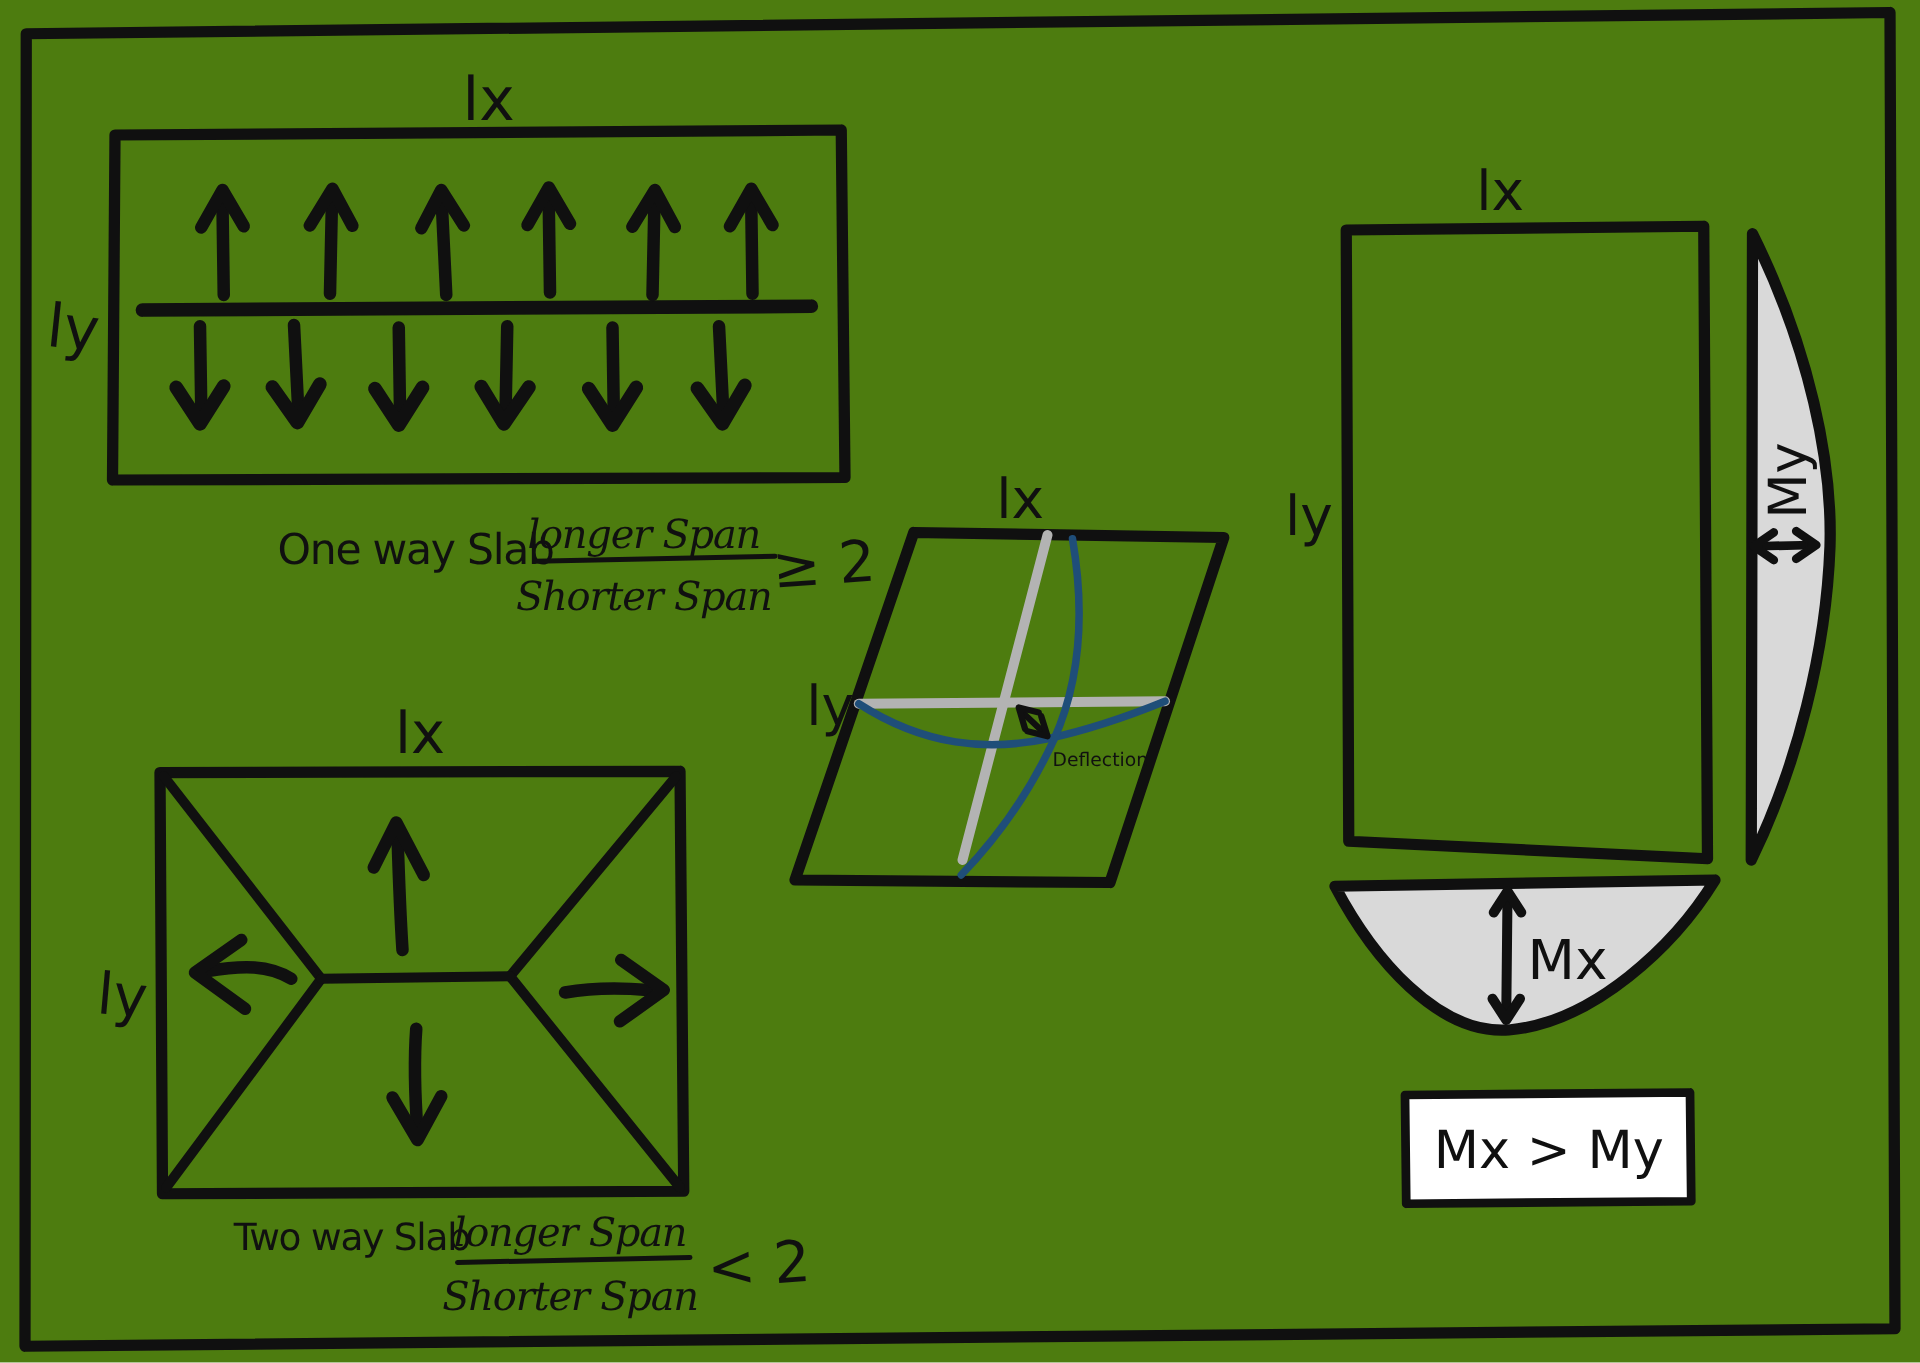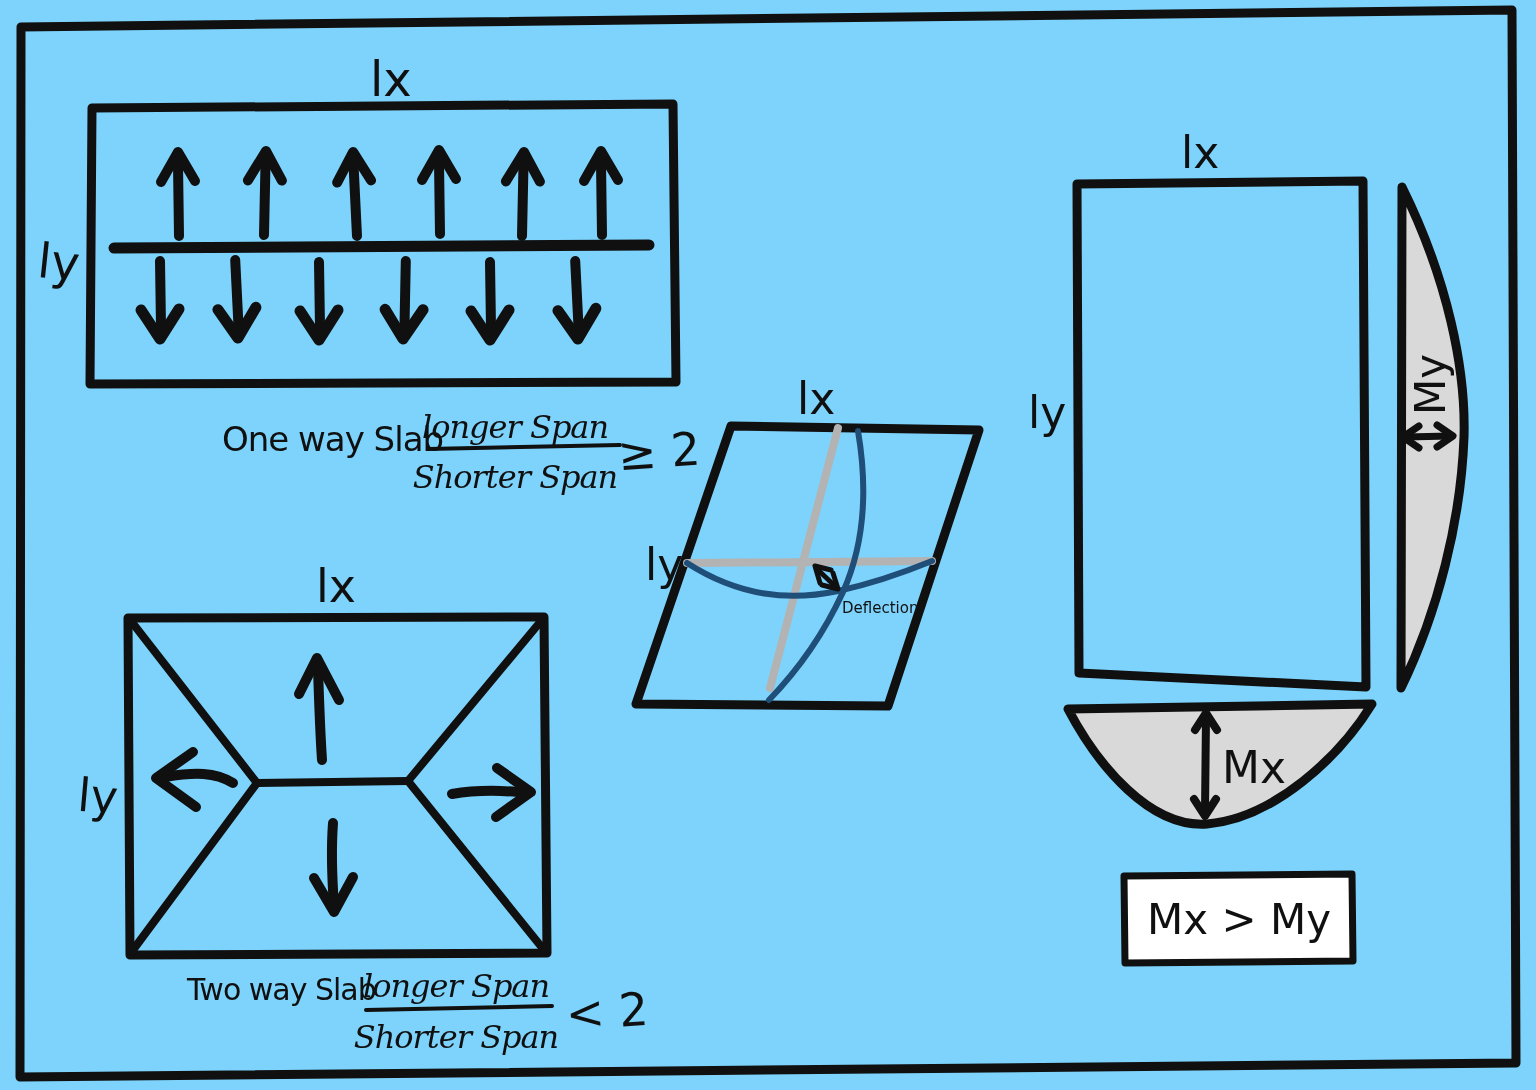--- a/index.html
+++ b/index.html
@@ -2,21 +2,21 @@
 <html style="--ink: #101010; --gray-line: #b3b3b3; --moment-fill: #d9d9d9; --deflection-curve: #1f4e79;"><head>
 <meta charset="utf-8">
 <style>
   :root{
     --ink:#101010;
     --gray-line:#b3b3b3;
     --moment-fill:#d9d9d9;
     --deflection-curve:#1f4e79;
   }
   html,body{margin:0;padding:0;background:#ffffff;}
-  .canvas{position:relative;width:1536px;height:1090px;background:#7dd3fc;overflow:hidden;}
+  .canvas{position:relative;width:1536px;height:1090px;background:#4d7c0f;overflow:hidden;}
   svg{display:block;width:1536px;height:1090px;}
   .ink{stroke:var(--ink);fill:none;stroke-linecap:round;stroke-linejoin:round;}
   .grayline{stroke:var(--gray-line);fill:none;stroke-linecap:round;}
   .blue{stroke:var(--deflection-curve);fill:none;stroke-linecap:round;}
   .moment{fill:var(--moment-fill);stroke:var(--ink);stroke-linecap:round;stroke-linejoin:round;}
   .txt{fill:var(--ink);font-family:"DejaVu Sans",sans-serif;}
   .caption{letter-spacing:-1px;}
   .cursive{font-family:"DejaVu Serif",serif;font-style:italic;letter-spacing:-1px;}
 </style>
 </head>

